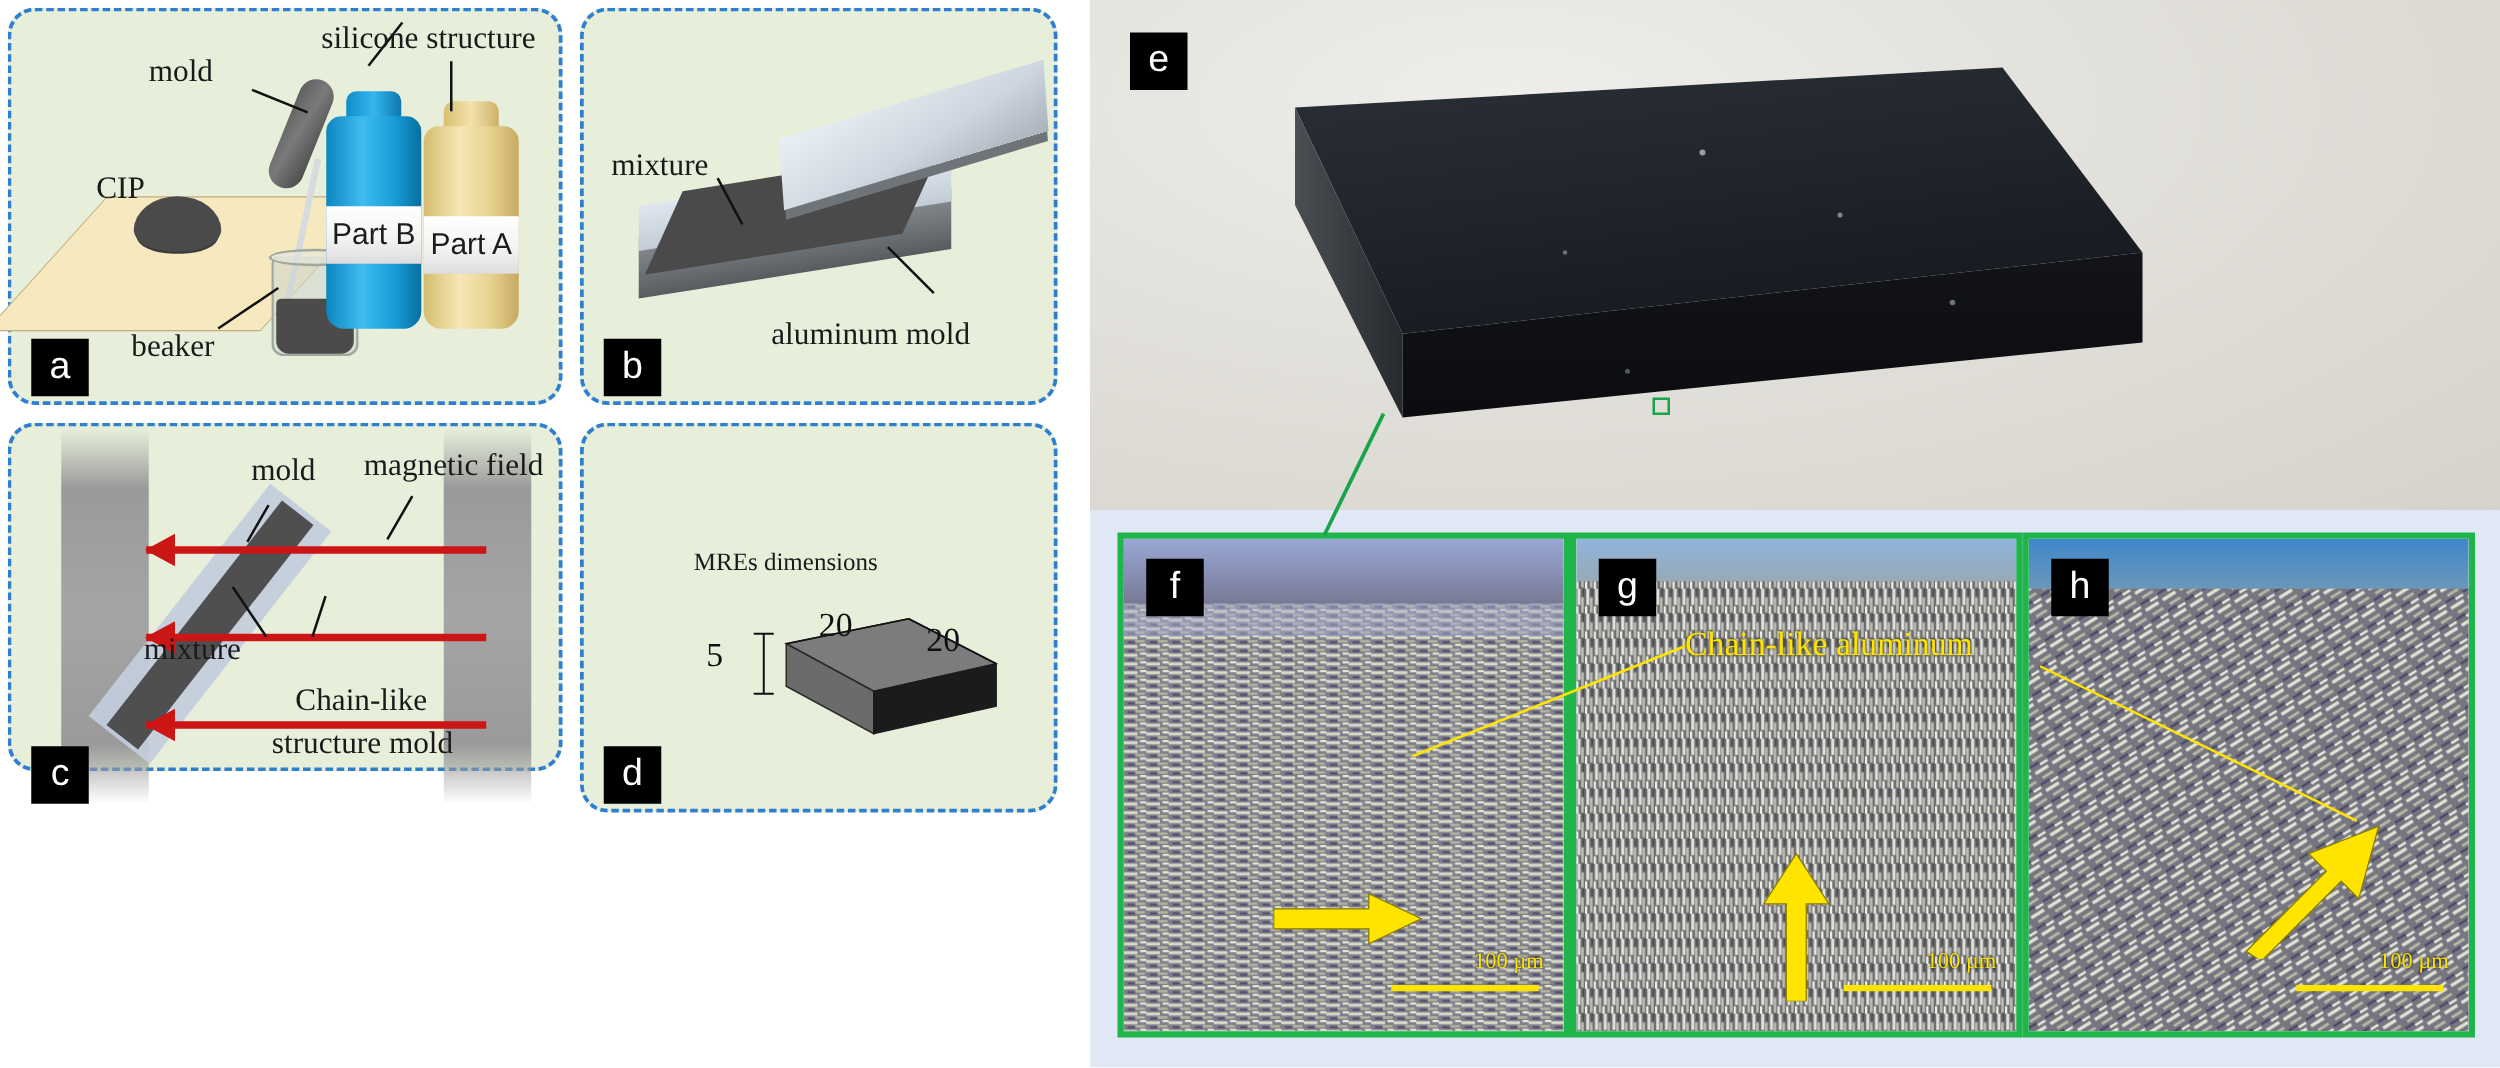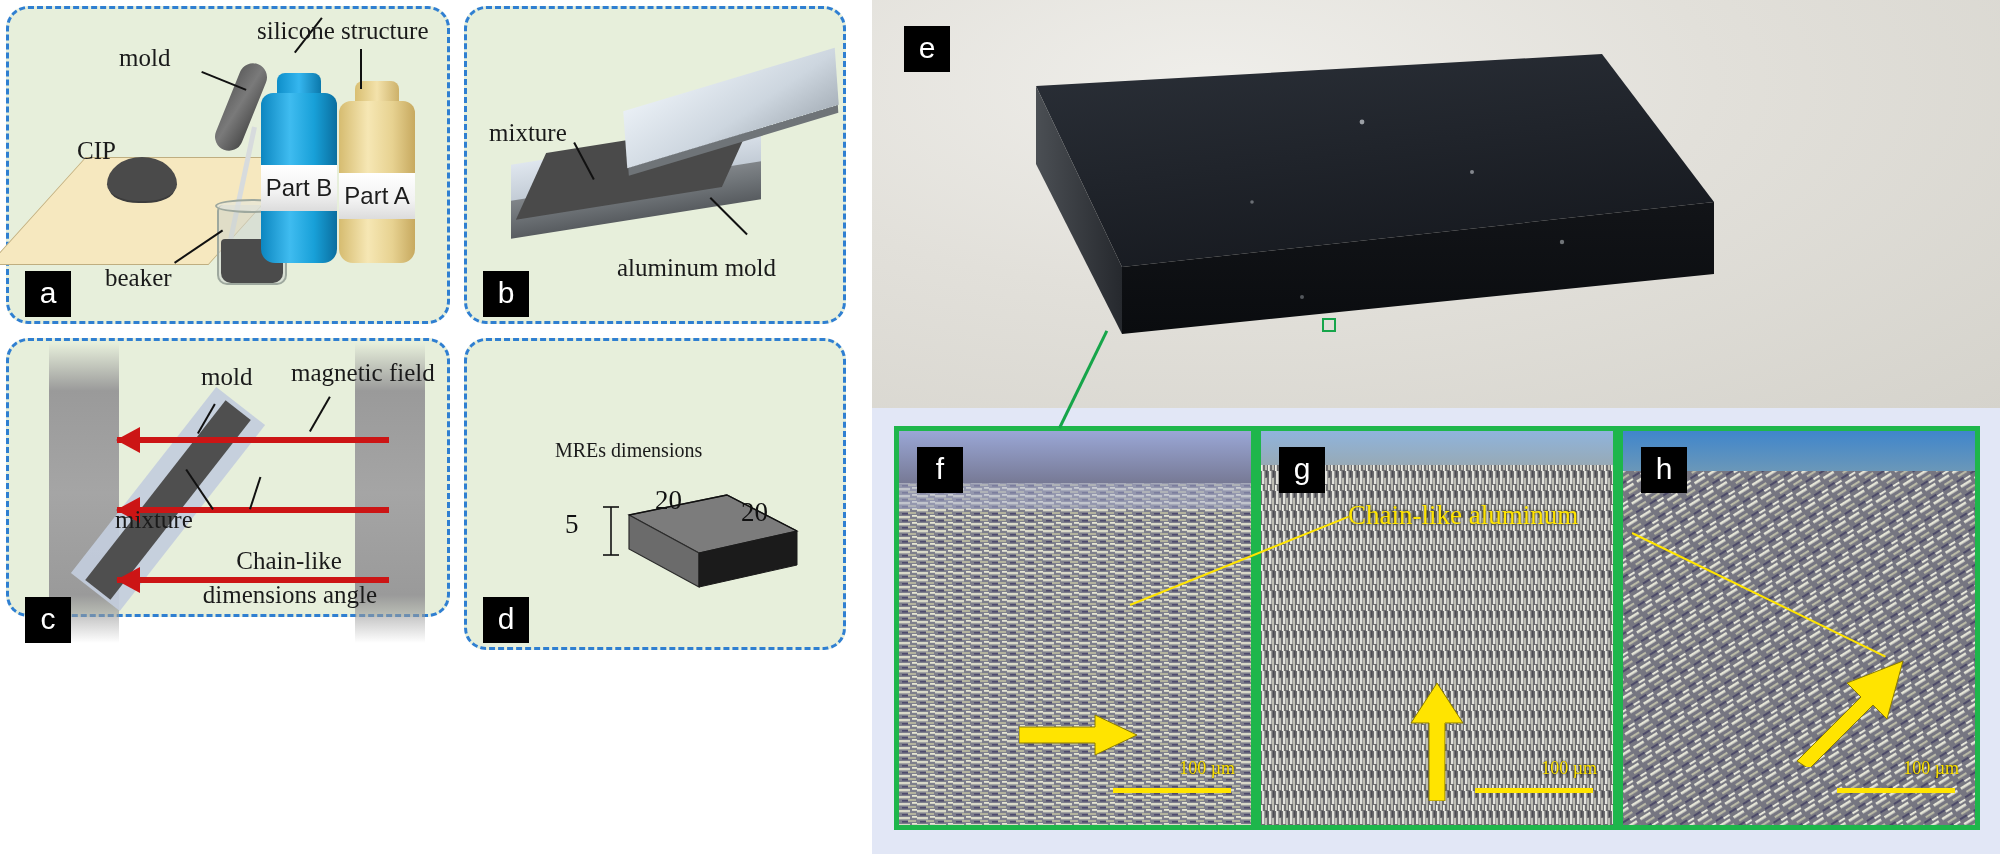--- a/index.html
+++ b/index.html
@@ -307,21 +307,21 @@
     <div class="lbl" style="left:192px; top:22px;">mold</div>
     <div class="leader" style="left:188px; top:92px; width:34px; transform:rotate(-60deg);"></div>
 
     <div class="lbl" style="left:282px; top:18px;">magnetic field</div>
     <div class="leader" style="left:300px; top:90px; width:40px; transform:rotate(-60deg);"></div>
 
     <div class="lbl" style="left:106px; top:165px;">mixture</div>
     <div class="leader" style="left:178px; top:128px; width:48px; transform:rotate(56deg);"></div>
 
     <div class="lbl ctr" style="left:190px; top:206px; width:180px; text-align:center;">Chain-like</div>
-    <div class="lbl ctr" style="left:176px; top:240px; width:210px; text-align:center;">dimensions angle</div>
+    <div class="lbl ctr" style="left:176px; top:240px; width:210px; text-align:center;">structure mold</div>
     <div class="leader" style="left:240px; top:168px; width:34px; transform:rotate(-72deg);"></div>
 
     <div class="tag" style="left:16px; top:256px;">c</div>
   </div>
 
   <div class="panel" id="panel-d">
     <div class="lbl" style="left:88px; top:98px; font-size:20px;">MREs  dimensions</div>
 
     <div class="cube" style="left:92px; top:150px;">
       <svg width="250" height="130" viewBox="0 0 250 130">

